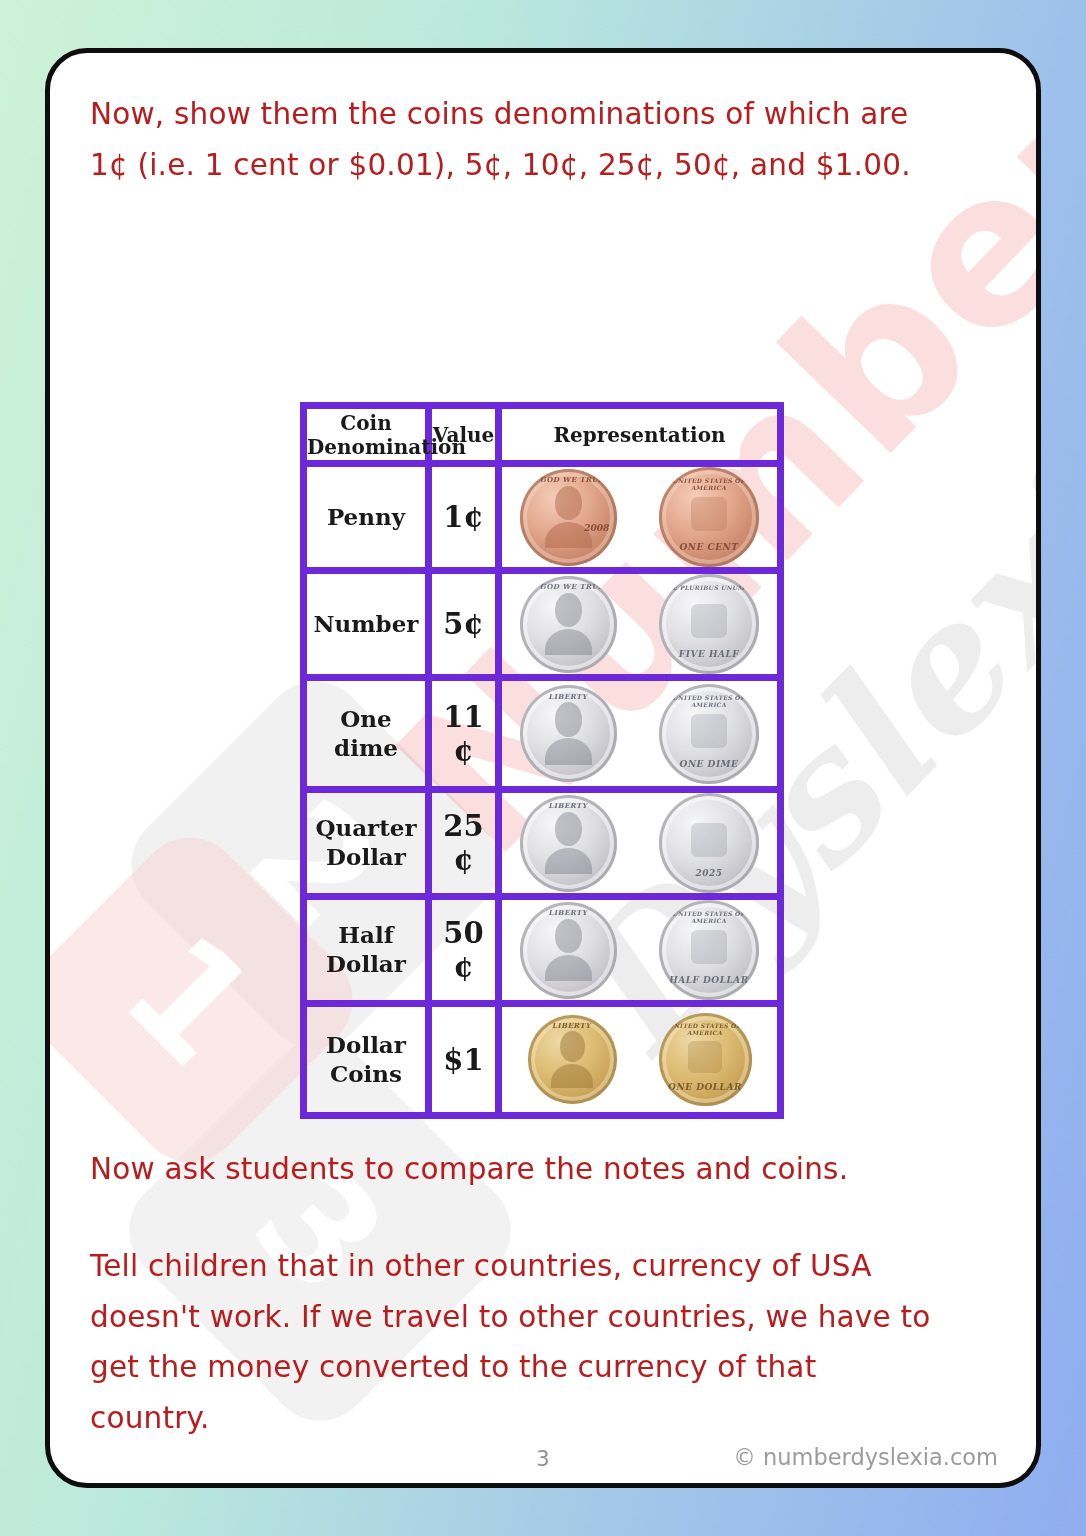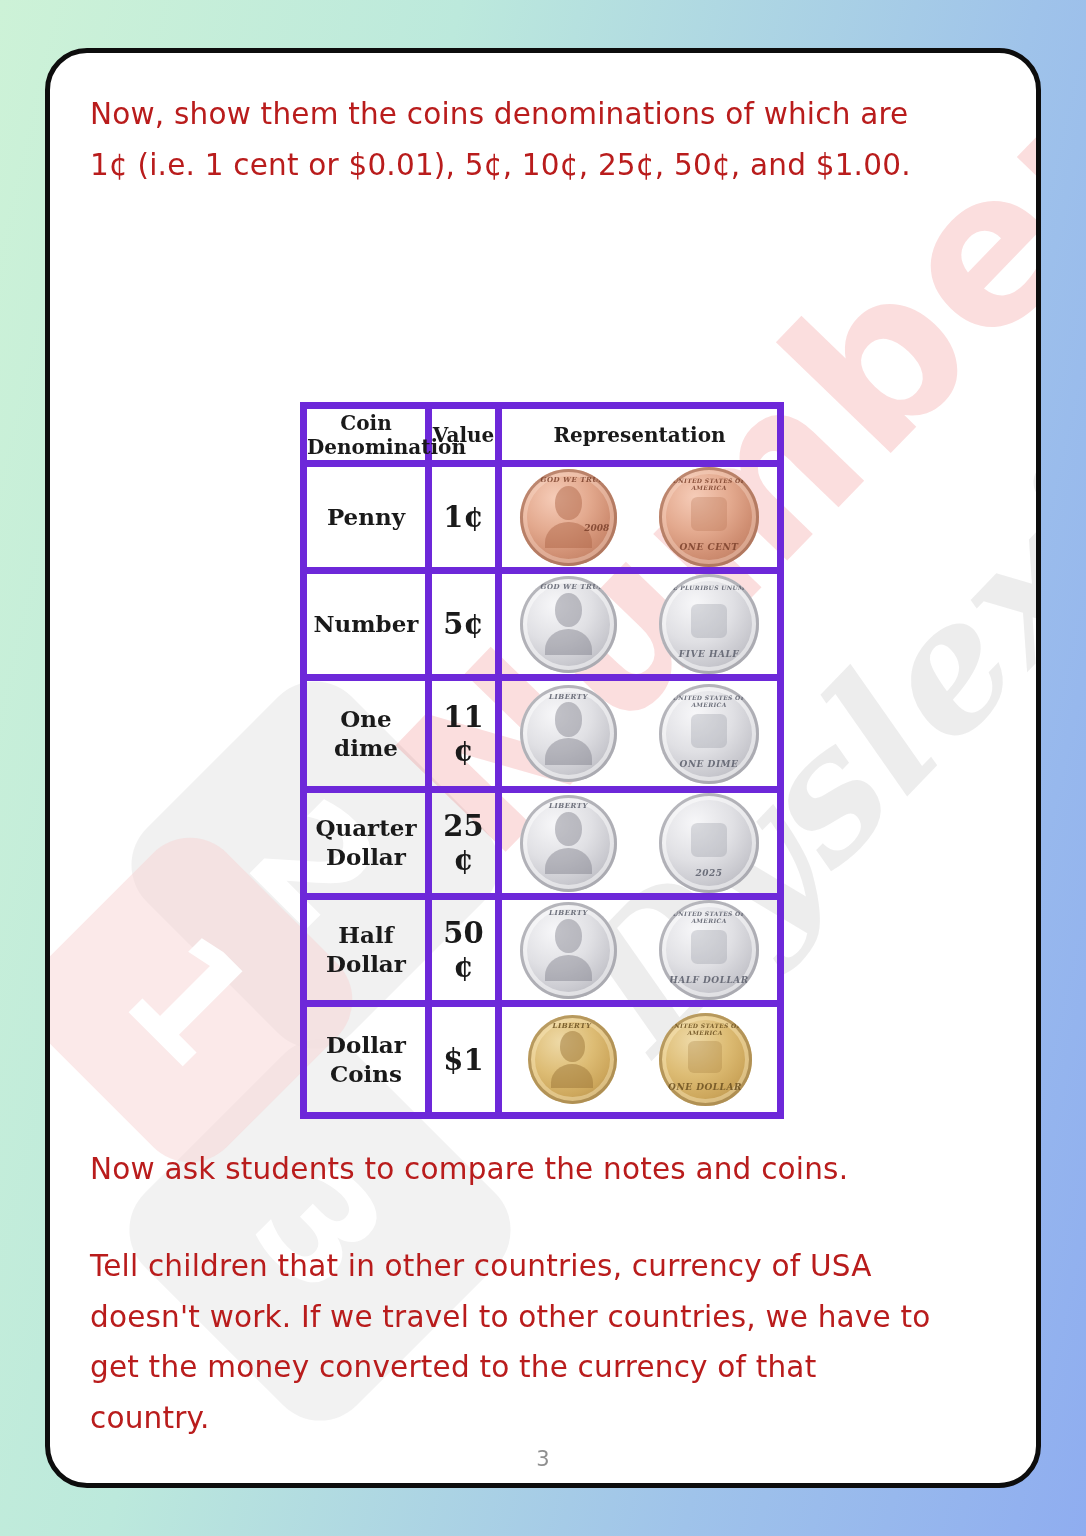--- a/index.html
+++ b/index.html
@@ -226,15 +226,16 @@
         </tbody>
       </table>
 
       <p class="para p3">Now ask students to compare the notes and coins.</p>
       <p class="para p4">Tell children that in other countries, currency of USA
 doesn't work. If we travel to other countries, we have to
 get the money converted to the currency of that
 country.</p>
 
       <div class="page-num">3</div>
+      <div class="credit"><span>©</span> <span>numberdyslexia.com</span></div>
     </div>
   </div>
 </div>
 
 </body></html>

